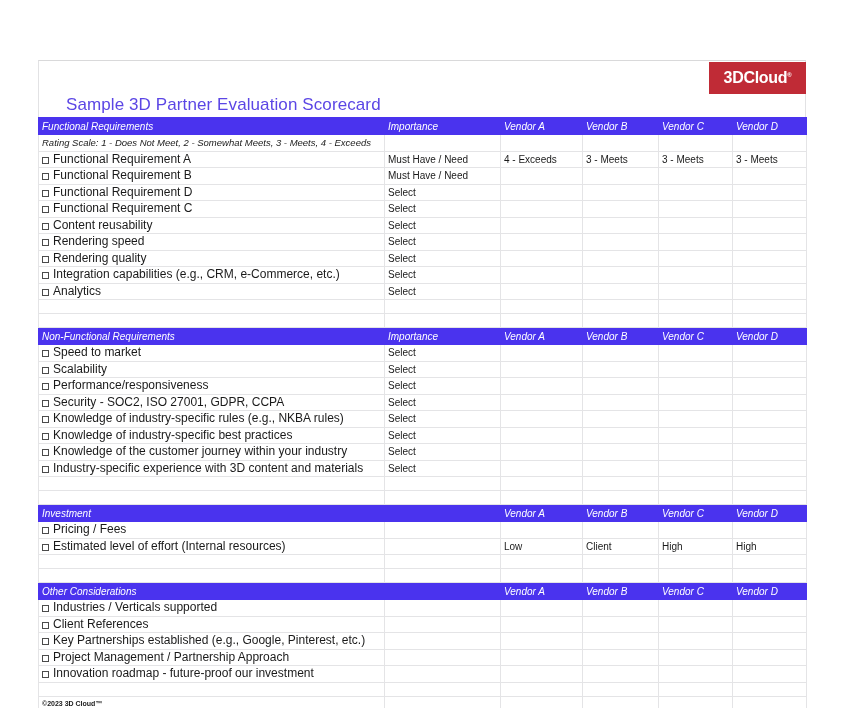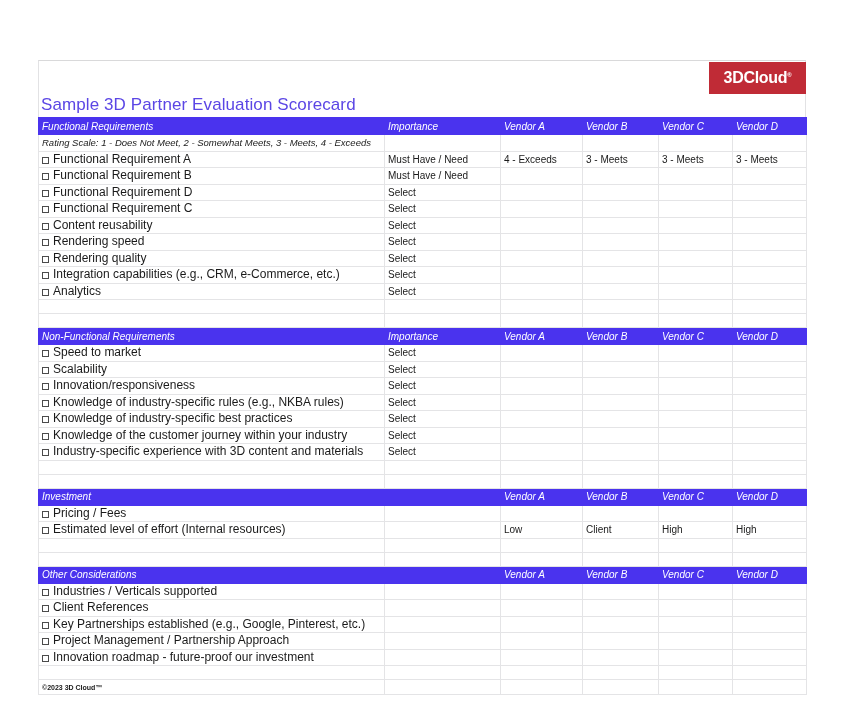--- a/index.html
+++ b/index.html
@@ -78,20 +78,21 @@
     display: flex;
     align-items: center;
     padding-left: 2px;
   }
   .title-row .doc-title {
     color: #5b46e5;
     font-size: 17px;
     font-weight: normal;
     letter-spacing: 0.1px;
     white-space: nowrap;
+    margin-left: 25px;
   }
 
   
   table.scorecard {
     border-collapse: collapse;
     width: 768px;
     table-layout: fixed;
     font-size: 10px;
   }
   table.scorecard col.c-item  { width: 346px; }
@@ -310,21 +311,29 @@
           </tr>
           <tr class="data-row">
             <td><span class="cb"></span><span class="item-label">Scalability</span></td>
             <td><span class="val">Select</span></td>
             <td><span class="val"></span></td>
             <td><span class="val"></span></td>
             <td><span class="val"></span></td>
             <td><span class="val"></span></td>
           </tr>
           <tr class="data-row">
-            <td><span class="cb"></span><span class="item-label">Innovation/responsiveness</span></td>
+            <td><span class="cb"></span><span class="item-label">Performance/responsiveness</span></td>
+            <td><span class="val">Select</span></td>
+            <td><span class="val"></span></td>
+            <td><span class="val"></span></td>
+            <td><span class="val"></span></td>
+            <td><span class="val"></span></td>
+          </tr>
+          <tr class="data-row">
+            <td><span class="cb"></span><span class="item-label">Security - SOC2, ISO 27001, GDPR, CCPA</span></td>
             <td><span class="val">Select</span></td>
             <td><span class="val"></span></td>
             <td><span class="val"></span></td>
             <td><span class="val"></span></td>
             <td><span class="val"></span></td>
           </tr>
           <tr class="data-row">
             <td><span class="cb"></span><span class="item-label">Knowledge of industry-specific rules (e.g., NKBA rules)</span></td>
             <td><span class="val">Select</span></td>
             <td><span class="val"></span></td>

